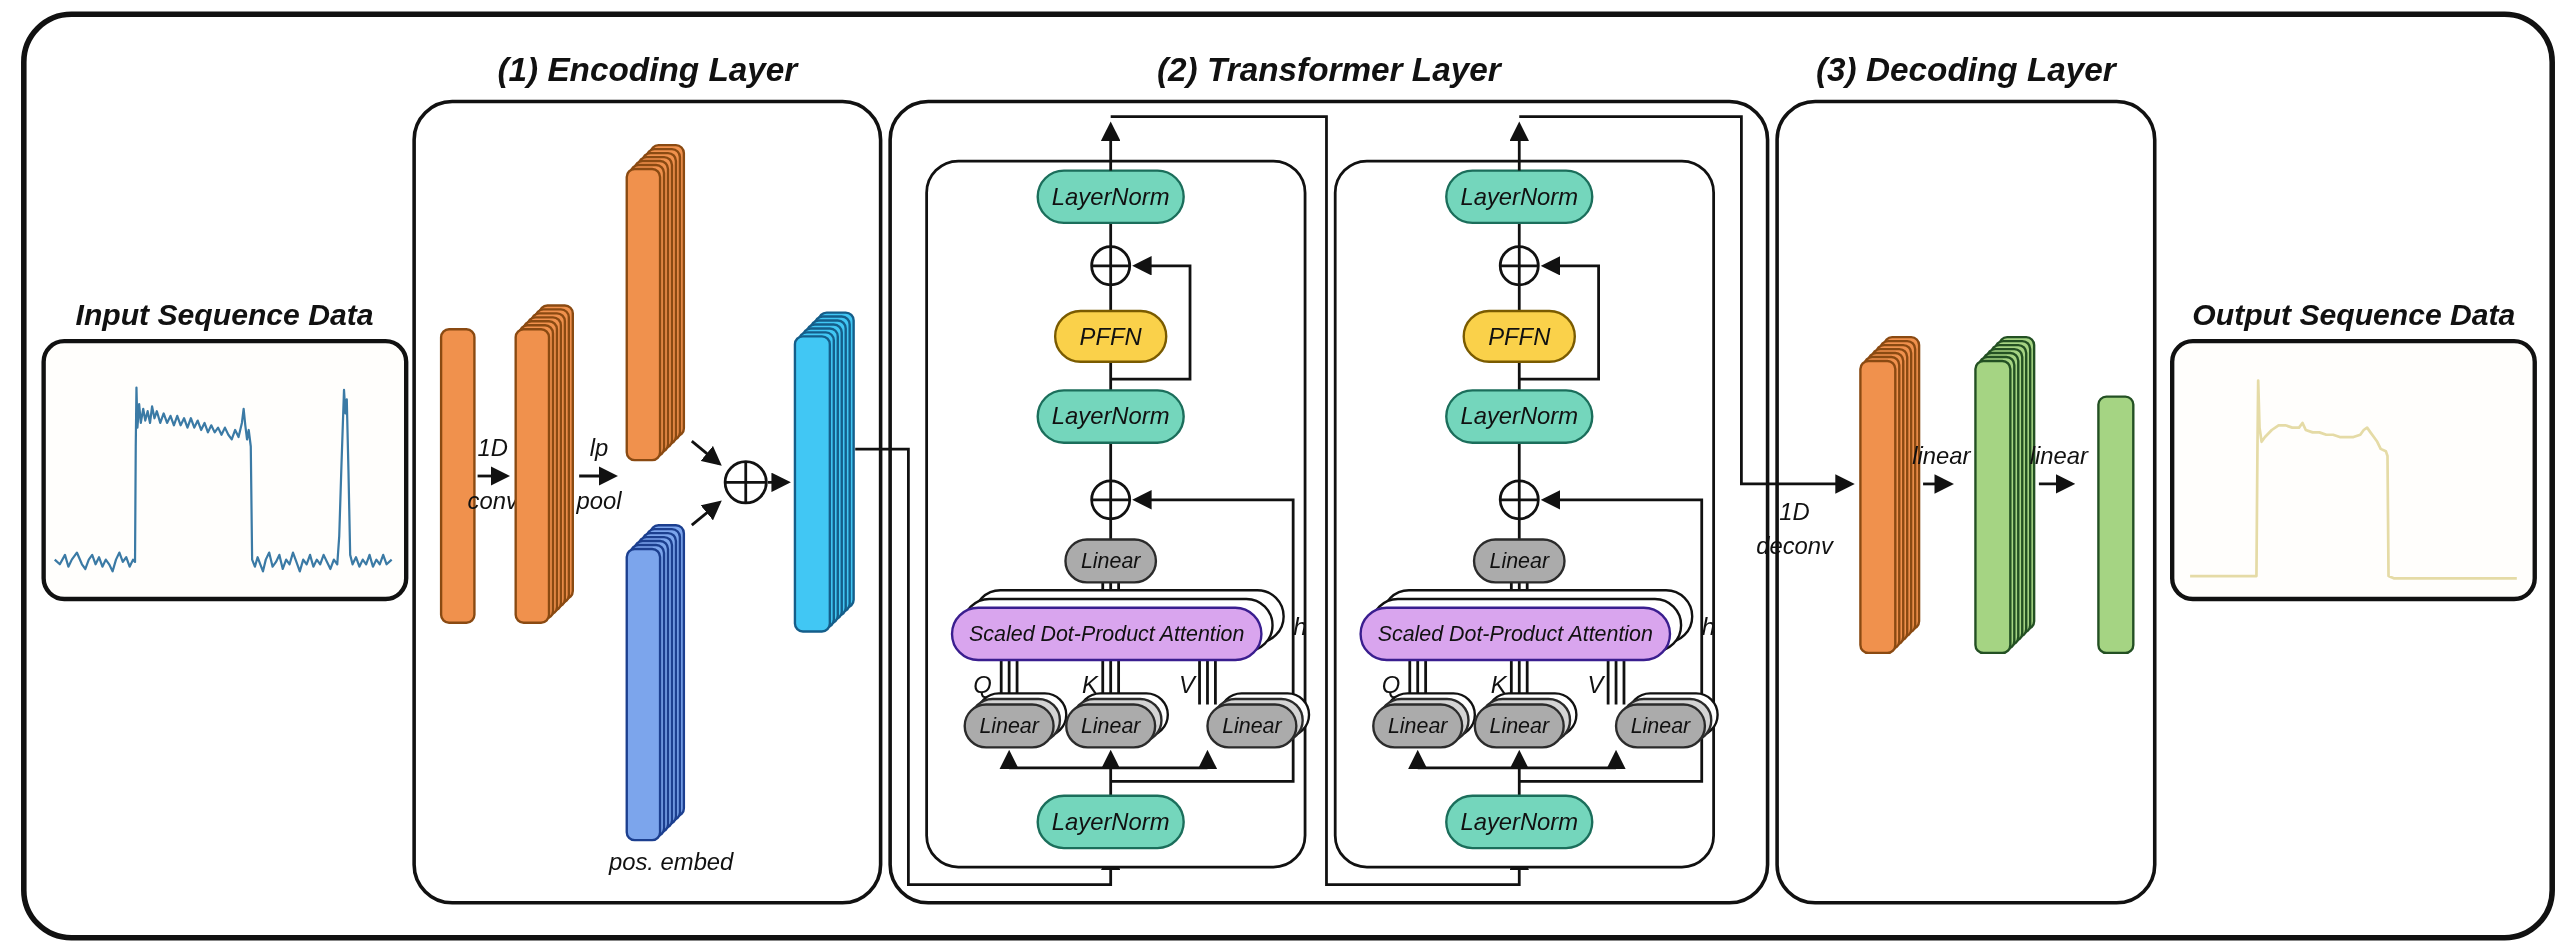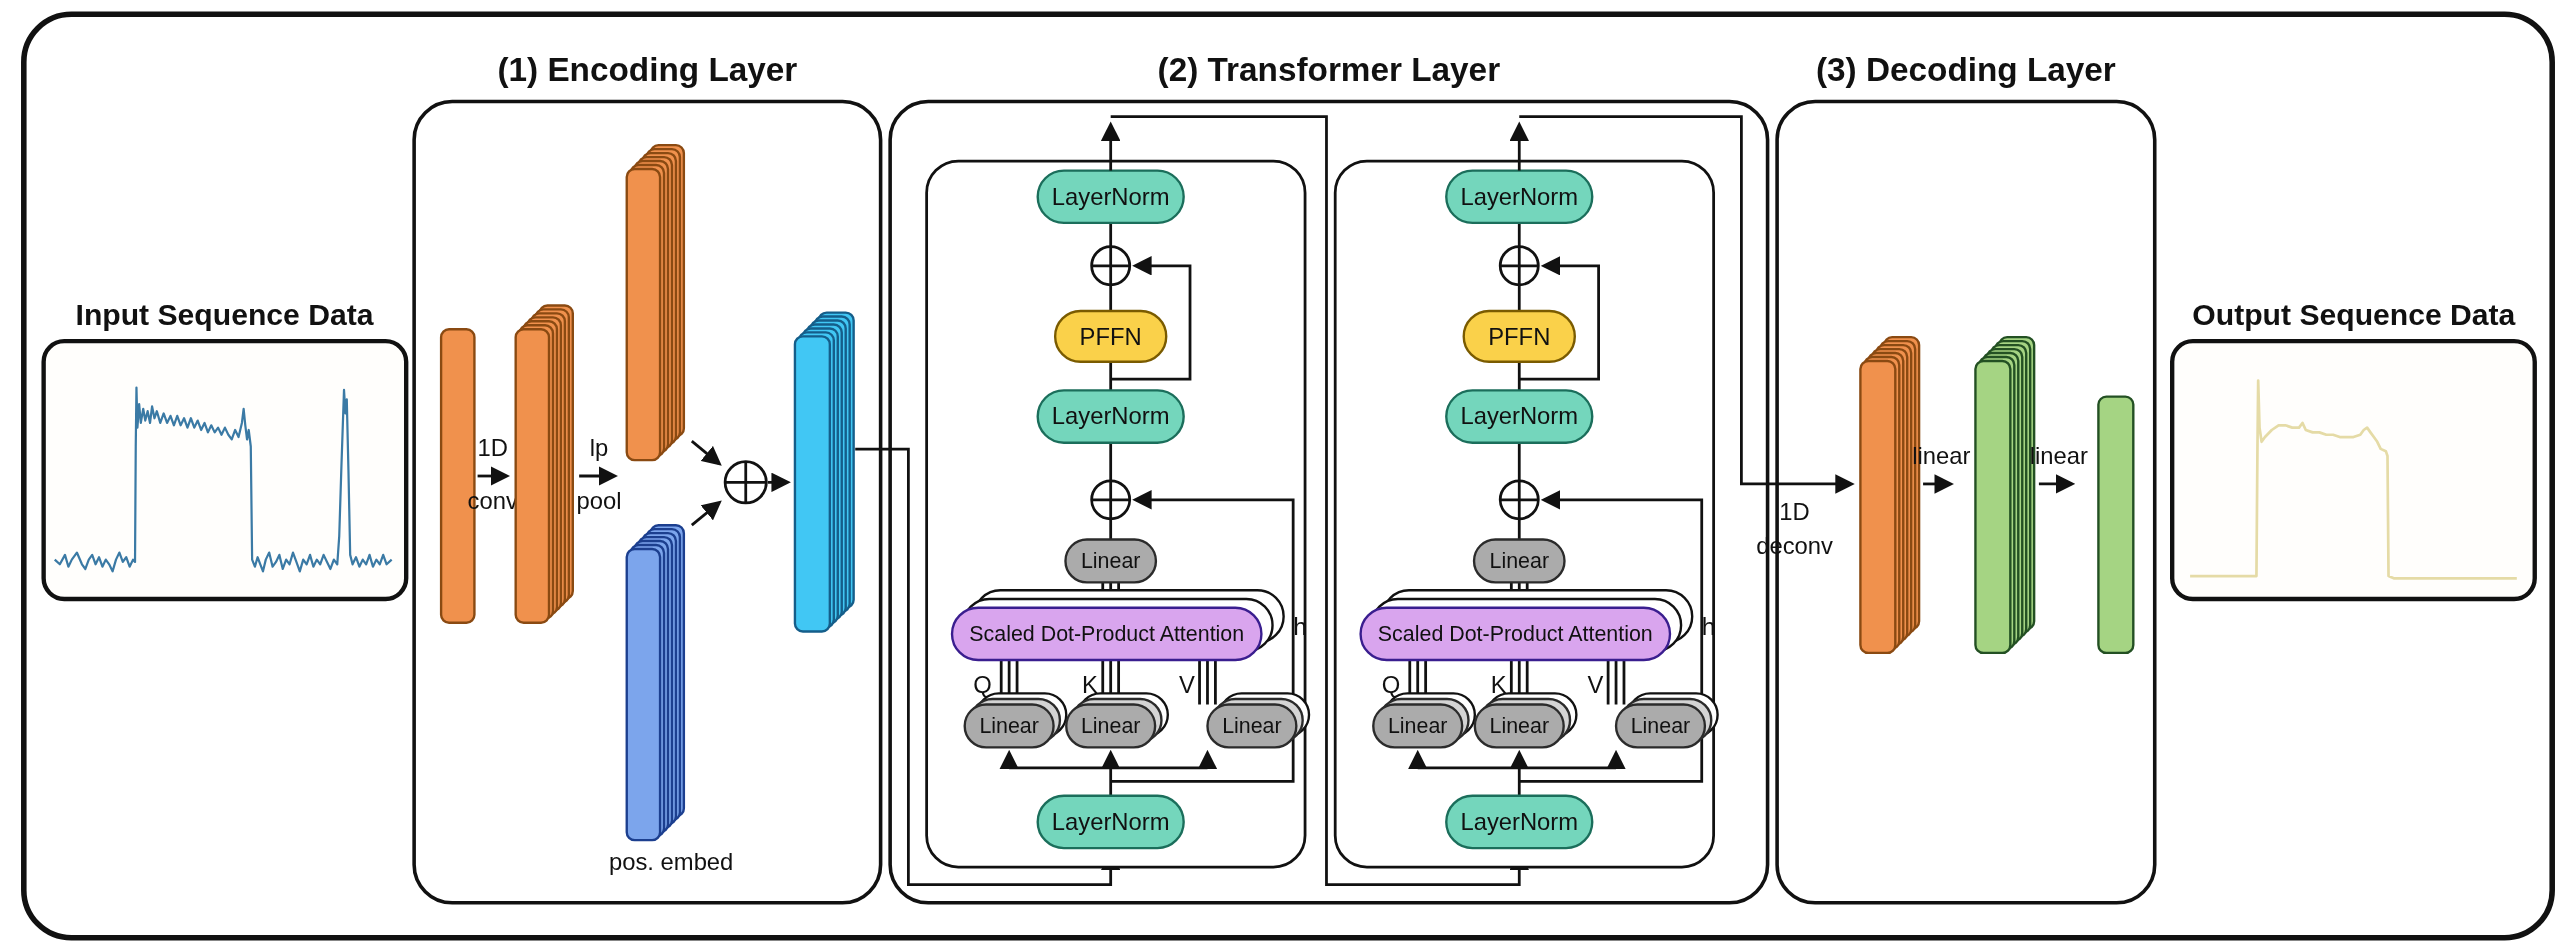--- a/index.html
+++ b/index.html
@@ -1,16 +1,16 @@
 <!DOCTYPE html>
 <html style="font-size:12.7px"><head>
 <meta charset="utf-8">
 <style>
   html,body{margin:0;padding:0;background:#ffffff;}
-  .fig-wrap{width:100%;}
+  .fig-wrap{width:100%;font-style:italic;}
   svg{display:block;width:100%;height:auto;font-family:"Liberation Sans",sans-serif;}
   text{fill:#111;}
   .sec-title{font-size:42px;font-weight:bold;text-anchor:middle;}
   .plot-title{font-size:38px;font-weight:bold;text-anchor:middle;}
   .small-label{font-size:30px;text-anchor:middle;}
   .qkv-label{font-size:30px;text-anchor:end;}
   .h-label{font-size:31px;text-anchor:start;}
   .pill-text{font-size:30px;text-anchor:middle;}
   .pill-text-sm{font-size:27px;text-anchor:middle;}
   .attn-text{font-size:27px;text-anchor:middle;}

